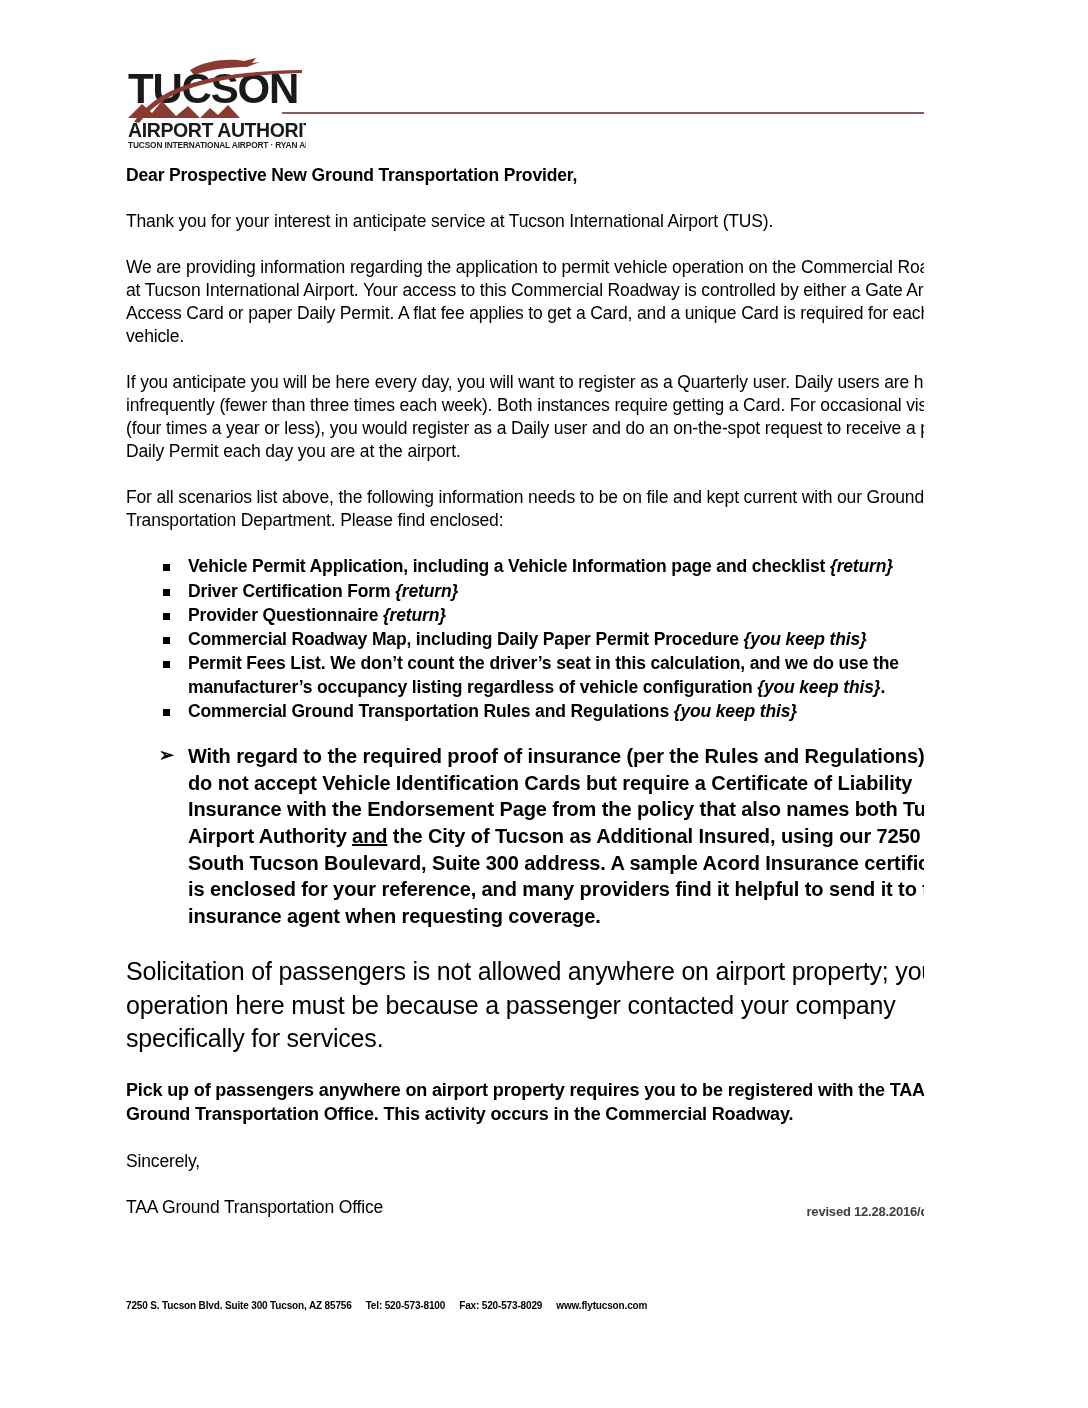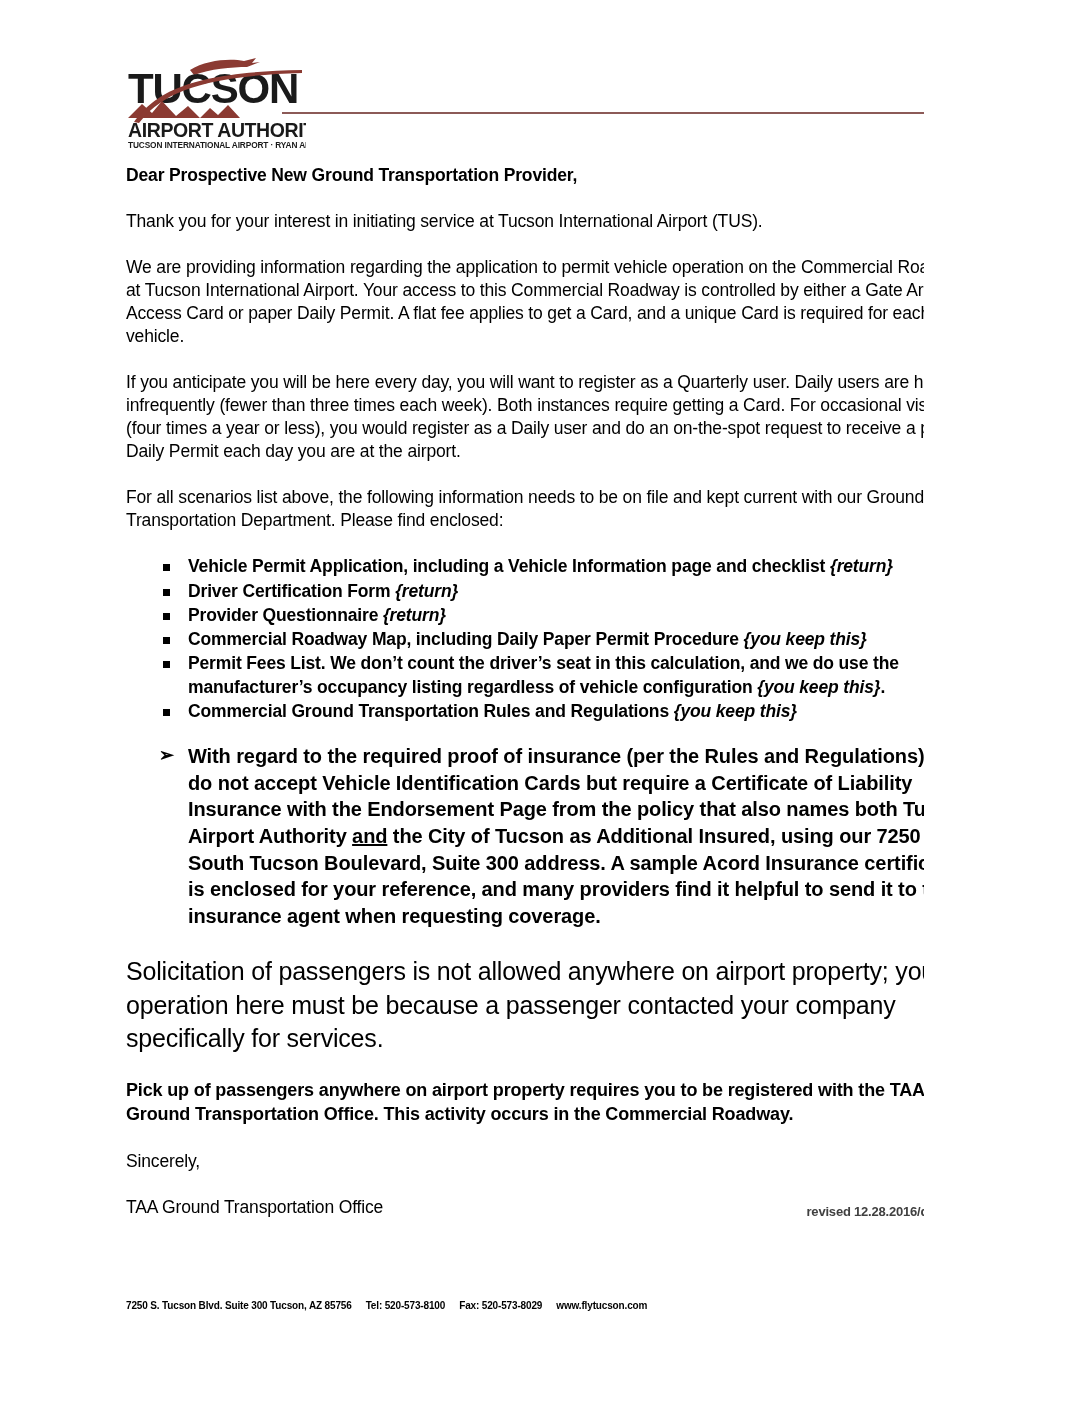--- a/index.html
+++ b/index.html
@@ -183,21 +183,21 @@
         <text x="2" y="92" font-family="&quot;Liberation Sans&quot;, sans-serif" font-size="8.3" font-weight="bold" fill="#1a1a1a" letter-spacing="-0.12">TUCSON INTERNATIONAL AIRPORT · RYAN AIRFIELD</text>
       </svg>
     </div>
     <div class="header-rule"></div>
   </div>
 
   <div class="letter">
 
     <p class="salutation">Dear Prospective New Ground Transportation Provider,</p>
 
-    <p class="para">Thank you for your interest in initiating service at Tucson International Airport (TUS).</p>
+    <p class="para">Thank you for your interest in anticipate service at Tucson International Airport (TUS).</p>
 
     <p class="para">We are providing information regarding the application to permit vehicle operation on the Commercial Roadway at Tucson International Airport.  Your access to this Commercial Roadway is controlled by either a Gate Arm Access Card or paper Daily Permit.  A flat fee applies to get a Card, and a unique Card is required for each vehicle.</p>
 
     <p class="para">If you anticipate you will be here every day, you will want to register as a Quarterly user.  Daily users are here infrequently (fewer than three times each week).  Both instances require getting a Card.  For occasional visits (four times a year or less), you would register as a Daily user and do an on-the-spot request to receive a paper Daily Permit each day you are at the airport.</p>
 
     <p class="para">For all scenarios list above, the following information needs to be on file and kept current with our Ground Transportation Department.  Please find enclosed:</p>
 
     <ul class="bullets">
       <li>
         <span class="sq"></span>

